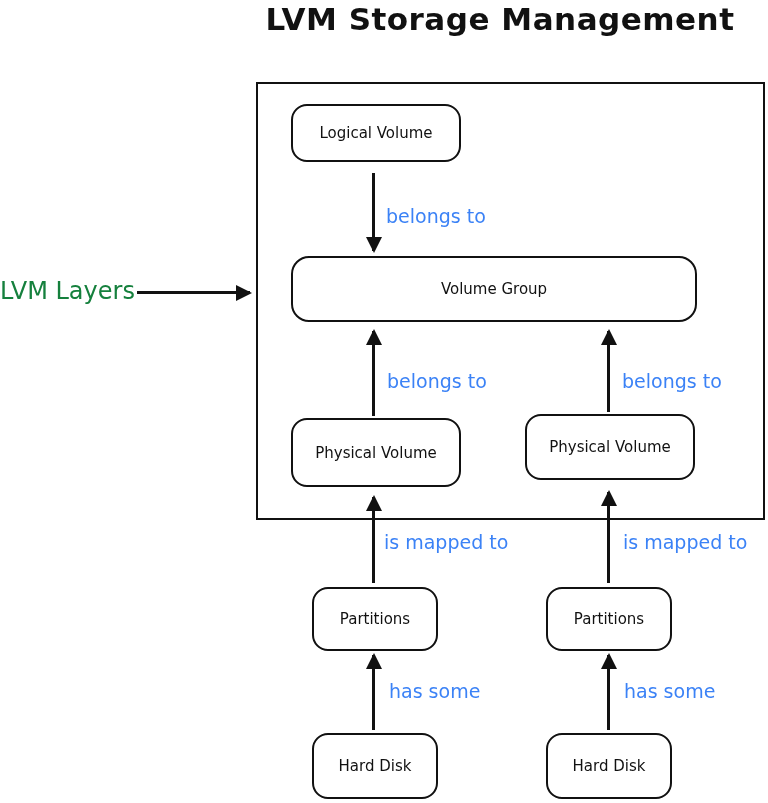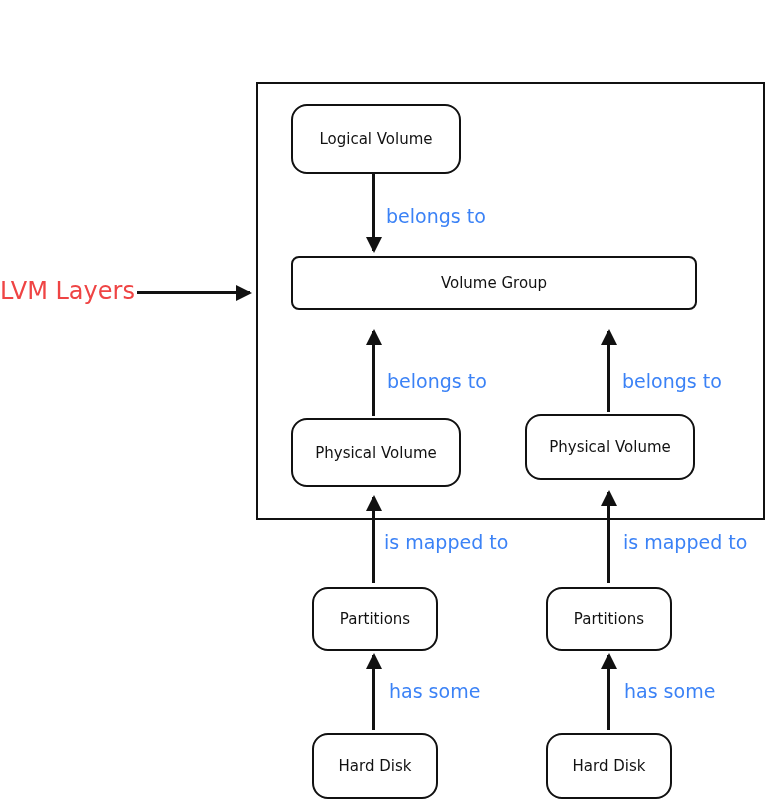--- a/index.html
+++ b/index.html
@@ -97,33 +97,34 @@
     border-top: 8px solid transparent;
     border-bottom: 8px solid transparent;
     border-left: 16px solid #111111;
   }
 </style>
 </head>
 <body>
 
 <div id="canvas">
 
+  <div class="title">LVM Storage Management</div>
 
   <div class="container-box"></div>
 
-  <div class="side-label" style="color: #ef4444;">LVM Layers</div>
+  <div class="side-label" style="color: #15803d;">LVM Layers</div>
   <div class="harrow" style="left:137px; top:291px; width:113px;">
     <div class="head head-right"></div>
   </div>
 
-  <div class="node" style="left:291px; top:104px; width:170px; height:70px;">
+  <div class="node" style="left:291px; top:104px; width:170px; height:58px;">
     <span>Logical Volume</span>
   </div>
 
-  <div class="node" style="left:291px; top:256px; width:406px; height:54px; border-radius:8px;">
+  <div class="node" style="left:291px; top:256px; width:406px; height:66px; border-radius:18px;">
     <span>Volume Group</span>
   </div>
 
   <div class="node" style="left:291px; top:418px; width:170px; height:69px;">
     <span>Physical Volume</span>
   </div>
 
   <div class="node" style="left:525px; top:414px; width:170px; height:66px;">
     <span>Physical Volume</span>
   </div>

